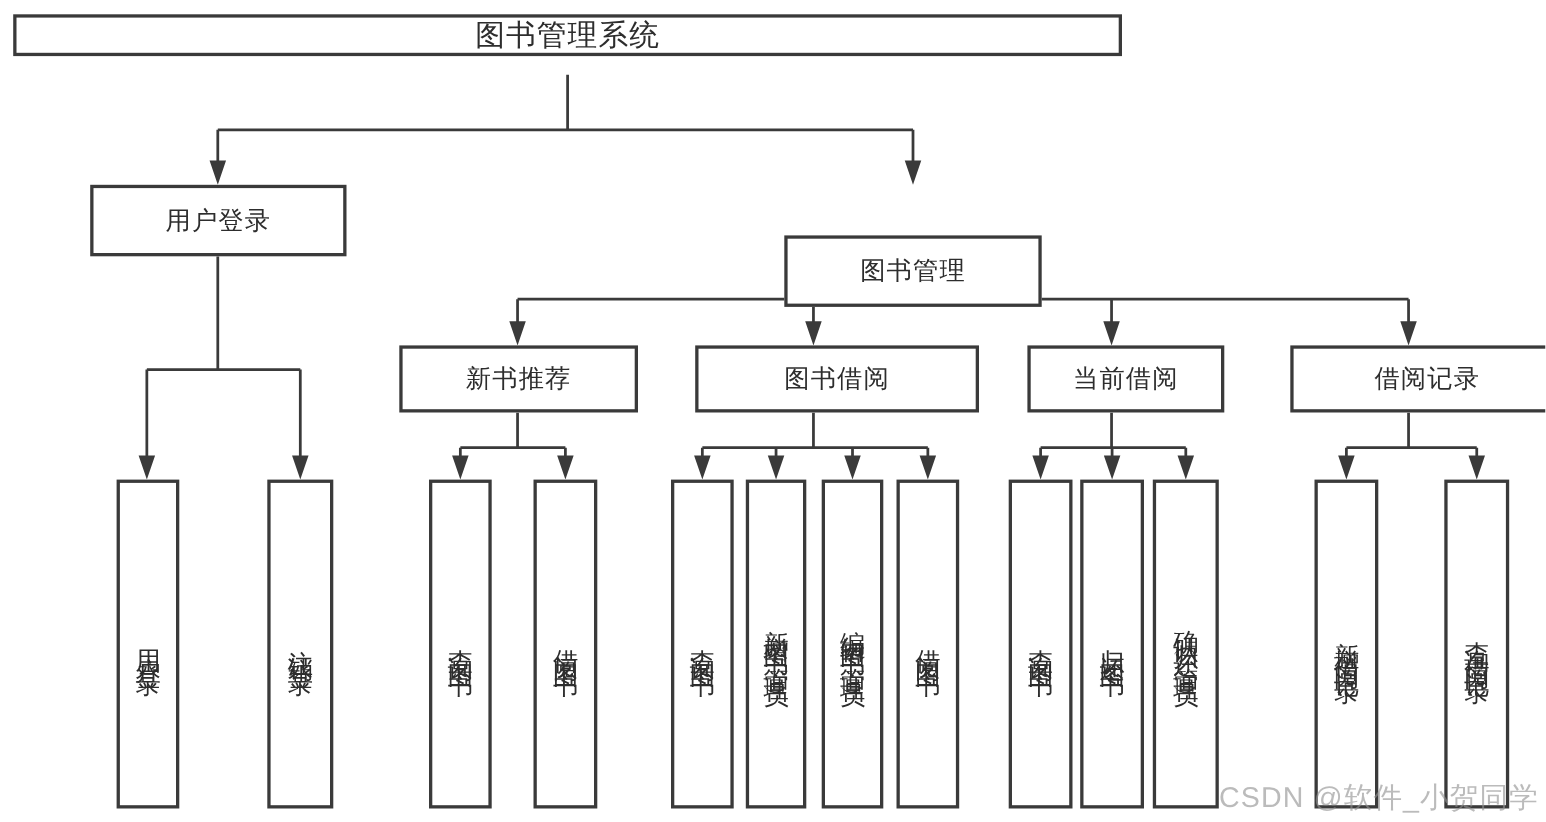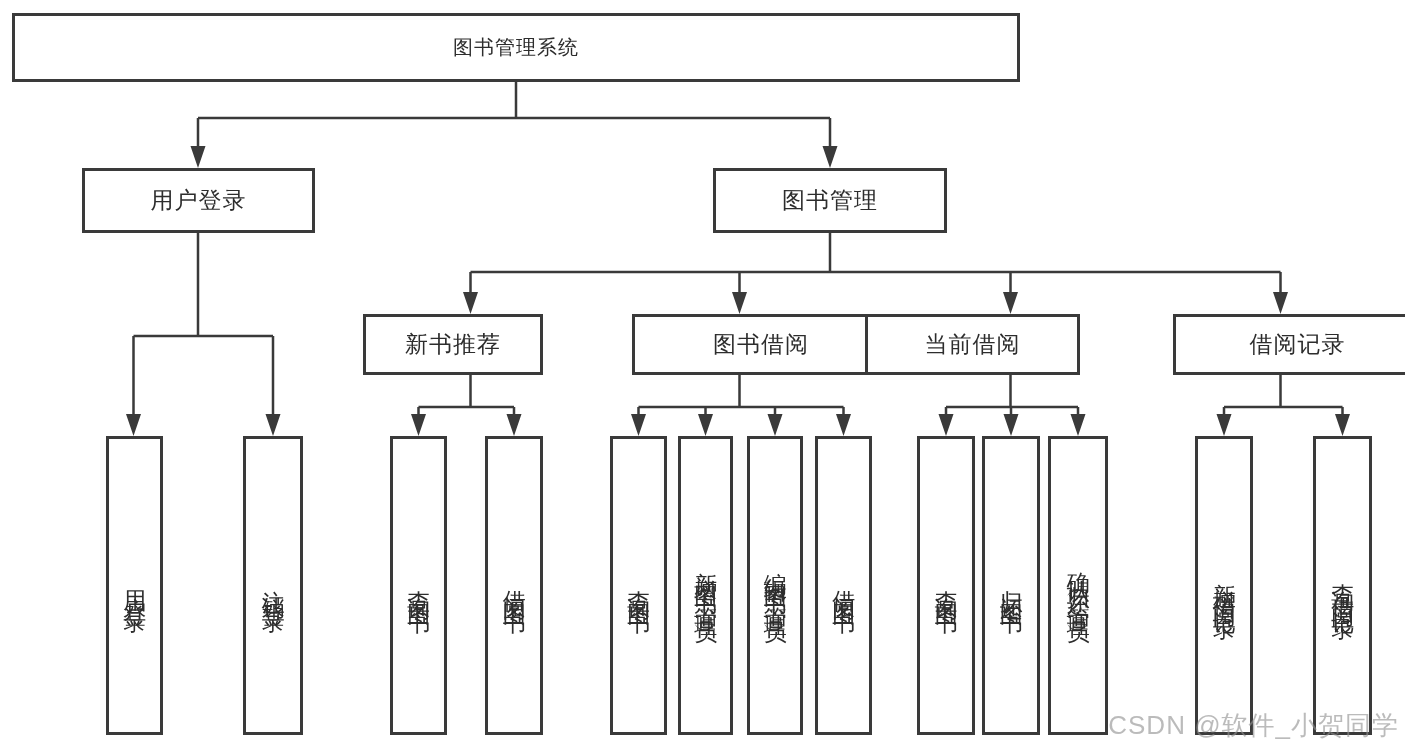--- a/index.html
+++ b/index.html
@@ -14,21 +14,21 @@
   .ln{stroke:#3a3a3a;stroke-width:2.5;fill:none;}
   .ar{fill:#3a3a3a;stroke:none;}
   .box{
     position:absolute;
     box-sizing:border-box;
     border:3px solid #3a3a3a;
     background:#ffffff;
     display:flex;align-items:center;justify-content:center;
     color:#2d2d2d;
   }
-  .lv1{left:12px;top:13px;width:1008px;height:69px;font-size:20px;letter-spacing:1px;}
+  .lv1{left:12px;top:13px;width:1008px;height:38px;font-size:27px;letter-spacing:1px;}
   .lv2{top:168px;height:65px;font-size:23px;letter-spacing:1px;}
   .lv3{top:314px;height:61px;font-size:23px;letter-spacing:1px;}
   .leaf{top:436px;height:299px;font-size:23px;}
   .vtext{writing-mode:vertical-rl;letter-spacing:7px;line-height:1.1;}
   .box-label{white-space:nowrap;}
   .watermark{
     position:absolute;right:6px;bottom:4px;
     font-size:26px;letter-spacing:1px;
     color:rgba(145,145,145,0.62);
     z-index:6;white-space:nowrap;
@@ -70,31 +70,31 @@
     </g>
   </svg>
 
   <div class="box lv1">
     <span class="box-label">图书管理系统</span>
   </div>
 
   <div class="box lv2" style="left:82px;width:233px;">
     <span class="box-label">用户登录</span>
   </div>
-  <div class="box lv2" style="left:713px;width:234px;">
+  <div class="box lv2" style="left:713px;width:234px;margin-top:46px;">
     <span class="box-label">图书管理</span>
   </div>
 
-  <div class="box lv3" style="left:363px;width:180px;text-align:right;">
+  <div class="box lv3" style="left:363px;width:217px;text-align:right;">
     <span class="box-label">新书推荐</span>
   </div>
   <div class="box lv3" style="left:632px;width:258px;">
     <span class="box-label">图书借阅</span>
   </div>
-  <div class="box lv3" style="left:865px;width:215px;">
+  <div class="box lv3" style="left:934px;width:179px;">
     <span class="box-label">当前借阅</span>
   </div>
   <div class="box lv3" style="left:1173px;width:249px;">
     <span class="box-label">借阅记录</span>
   </div>
 
   <div class="box leaf" style="left:106px;width:57px;">
     <span class="vtext">用户登录</span>
   </div>
   <div class="box leaf" style="left:243px;width:60px;">

